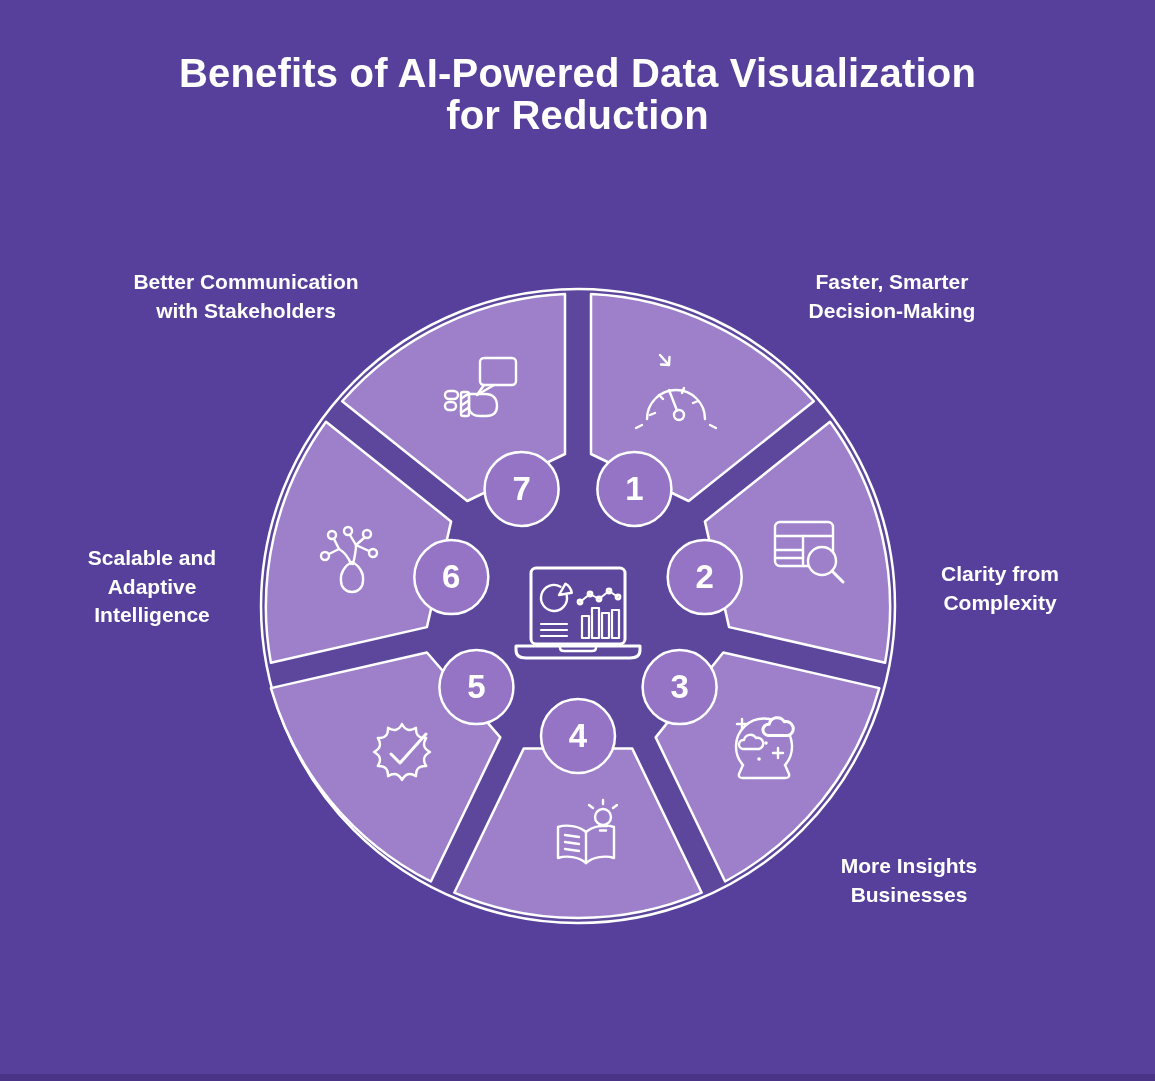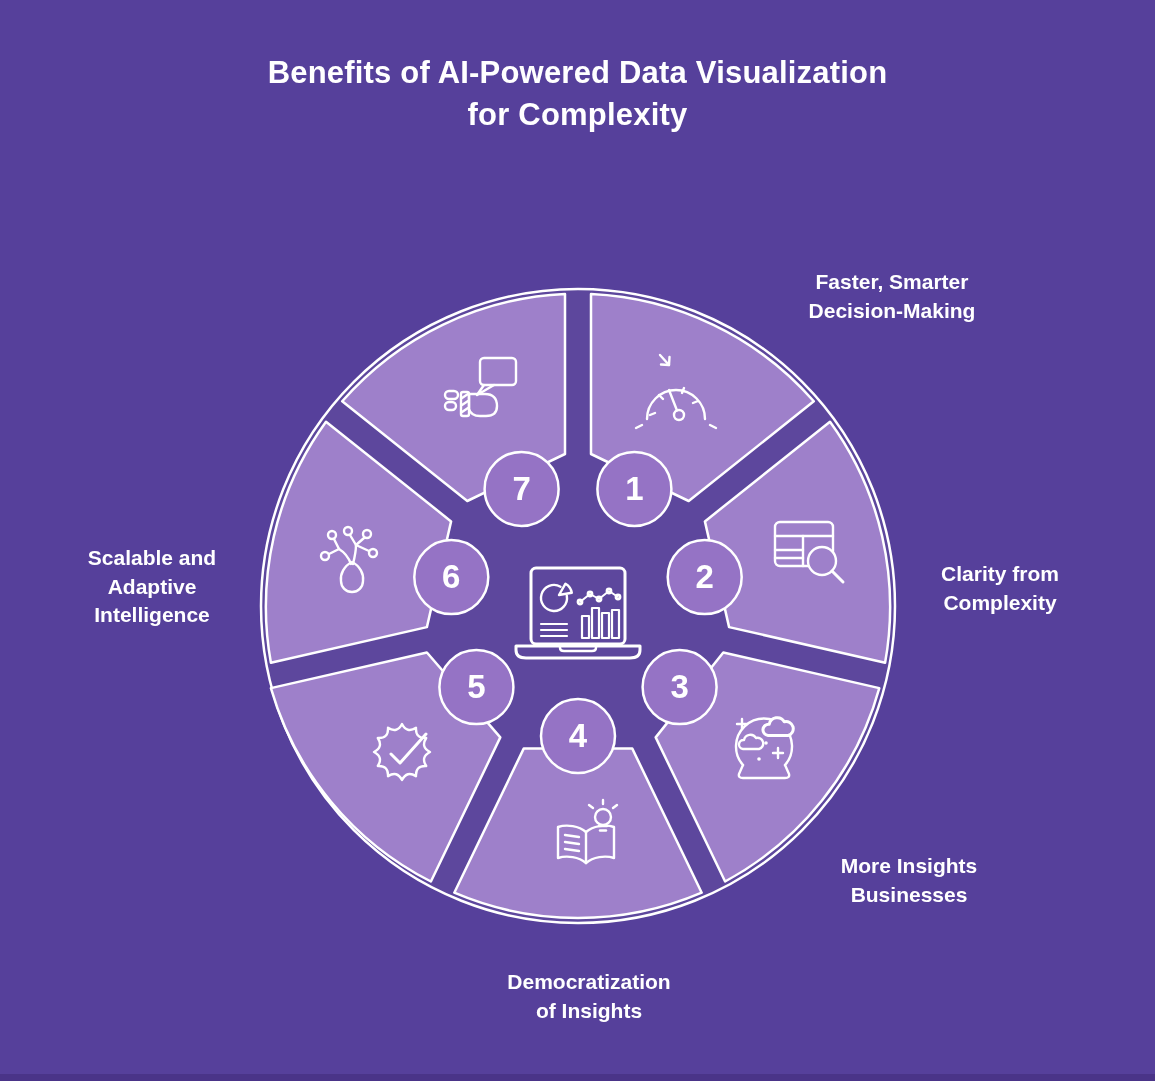--- a/index.html
+++ b/index.html
@@ -2,21 +2,21 @@
 <html><head>
 <meta charset="utf-8">
 <style>
   html,body{margin:0;padding:0;background:#56409B;}
   .canvas{
     position:relative;width:1155px;height:1081px;overflow:hidden;
     background:#56409B;font-family:"Liberation Sans",sans-serif;
   }
   .title{
     position:absolute;top:52px;left:0;width:100%;text-align:center;
-    color:#fff;font-weight:bold;font-size:31px;line-height:42px;letter-spacing:.2px;
+    color:#fff;font-weight:bold;font-size:40px;line-height:42px;letter-spacing:.2px;
   }
   .label{
     position:absolute;color:#fff;font-weight:bold;font-size:21px;
     line-height:28.5px;text-align:center;
   }
   .label span{display:block;}
   svg.wheel{position:absolute;left:0;top:0;}
   .outer-ring{stroke:#fff;stroke-width:2.5;}
   .wedge{stroke:#fff;stroke-width:2.5;stroke-linejoin:round;}
   .badge{stroke:#fff;stroke-width:2.5;}
@@ -29,21 +29,21 @@
   .dot{fill:#fff;stroke:none;}
   .footer-strip{position:absolute;left:0;bottom:0;width:100%;height:7px;background:#4A3488;}
 </style>
 </head>
 <body>
 
 <div class="canvas">
 
   <div class="title">
     <span style="display:block">Benefits of AI-Powered Data Visualization</span>
-    <span style="display:block">for Complexity</span>
+    <span style="display:block">for Reduction</span>
   </div>
 
   <svg class="wheel" width="1155" height="1081" viewBox="0 0 1155 1081">
 
     <circle class="outer-ring" cx="578" cy="606" r="317" fill="#5D479D"></circle>
 
     <path class="wedge" d="M591,454 L591,294 A315,315 0 0 1 813.8,401.3 L688.7,501 Z" fill="#9E80CA"></path>
     <path class="wedge" d="M704.9,521.4 L830,421.7 A315,315 0 0 1 885.1,662.7 L729.1,627.1 Z" fill="#9E80CA"></path>
     <path class="wedge" d="M723.3,652.5 L879.3,688.1 A315,315 0 0 1 725.1,881.5 L655.7,737.4 Z" fill="#9E80CA"></path>
     <path class="wedge" d="M632.3,748.6 L701.7,892.7 A315,315 0 0 1 454.3,892.7 L523.7,748.6 Z" fill="#9E80CA"></path>
@@ -194,26 +194,26 @@
     <span>Complexity</span>
   </div>
   <div class="label" style="left:742px;top:268px;width:300px;">
     <span>Faster, Smarter</span>
     <span>Decision-Making</span>
   </div>
   <div class="label" style="left:789px;top:852px;width:240px;">
     <span>More Insights</span>
     <span>Businesses</span>
   </div>
-  <div class="label" style="left:449px;top:968px;width:280px;">
-    <span>Democratization</span>
-    <span>of Insights</span>
-  </div>
   <div class="label" style="left:131px;top:852px;width:240px;">
   </div>
   <div class="label" style="left:42px;top:544px;width:220px;">
     <span>Scalable and</span>
     <span>Adaptive</span>
     <span>Intelligence</span>
   </div>
+  <div class="label" style="left:96px;top:268px;width:300px;">
+    <span>Better Communication</span>
+    <span>with Stakeholders</span>
+  </div>
 
   <div class="footer-strip"></div>
 </div>
 
 </body></html>

